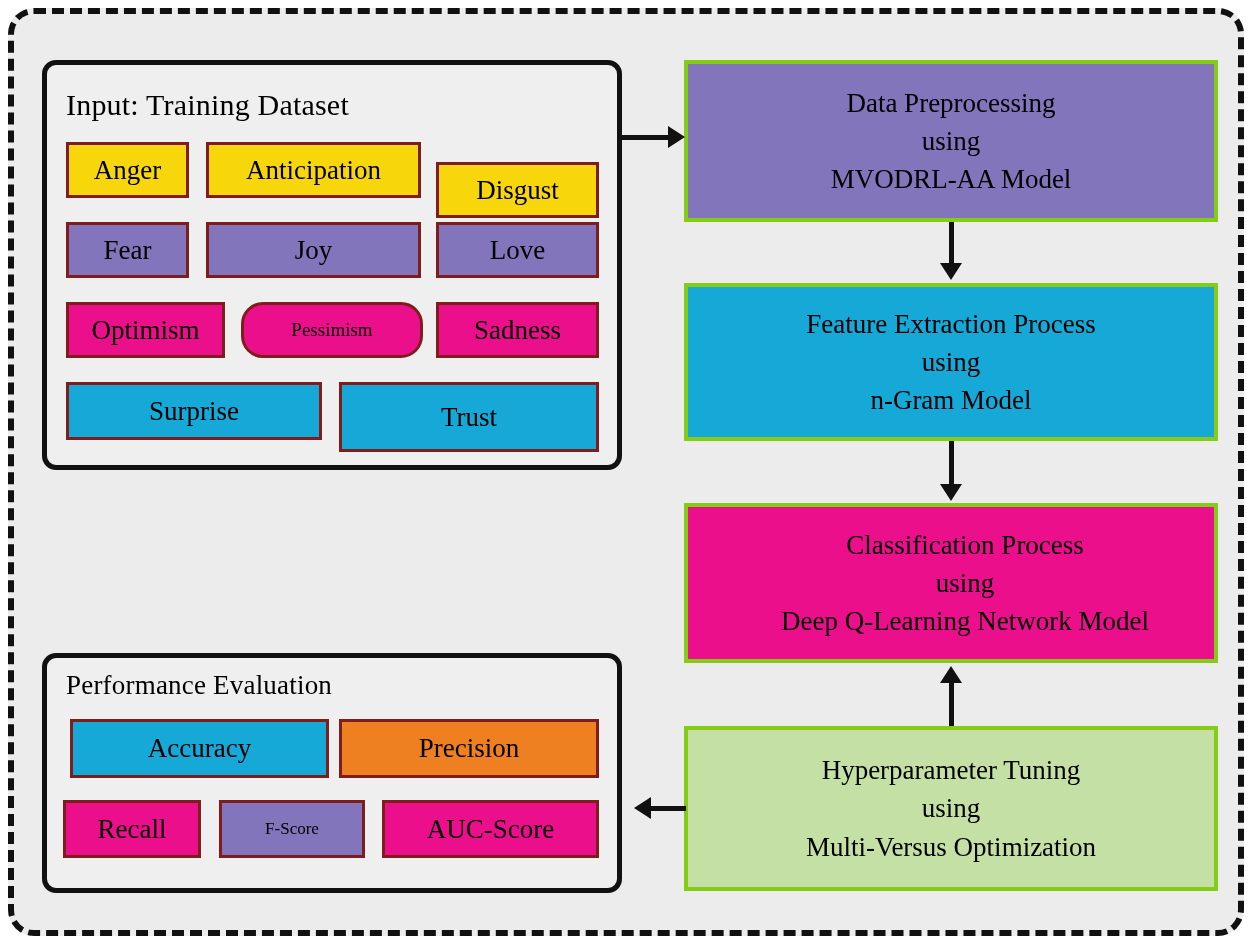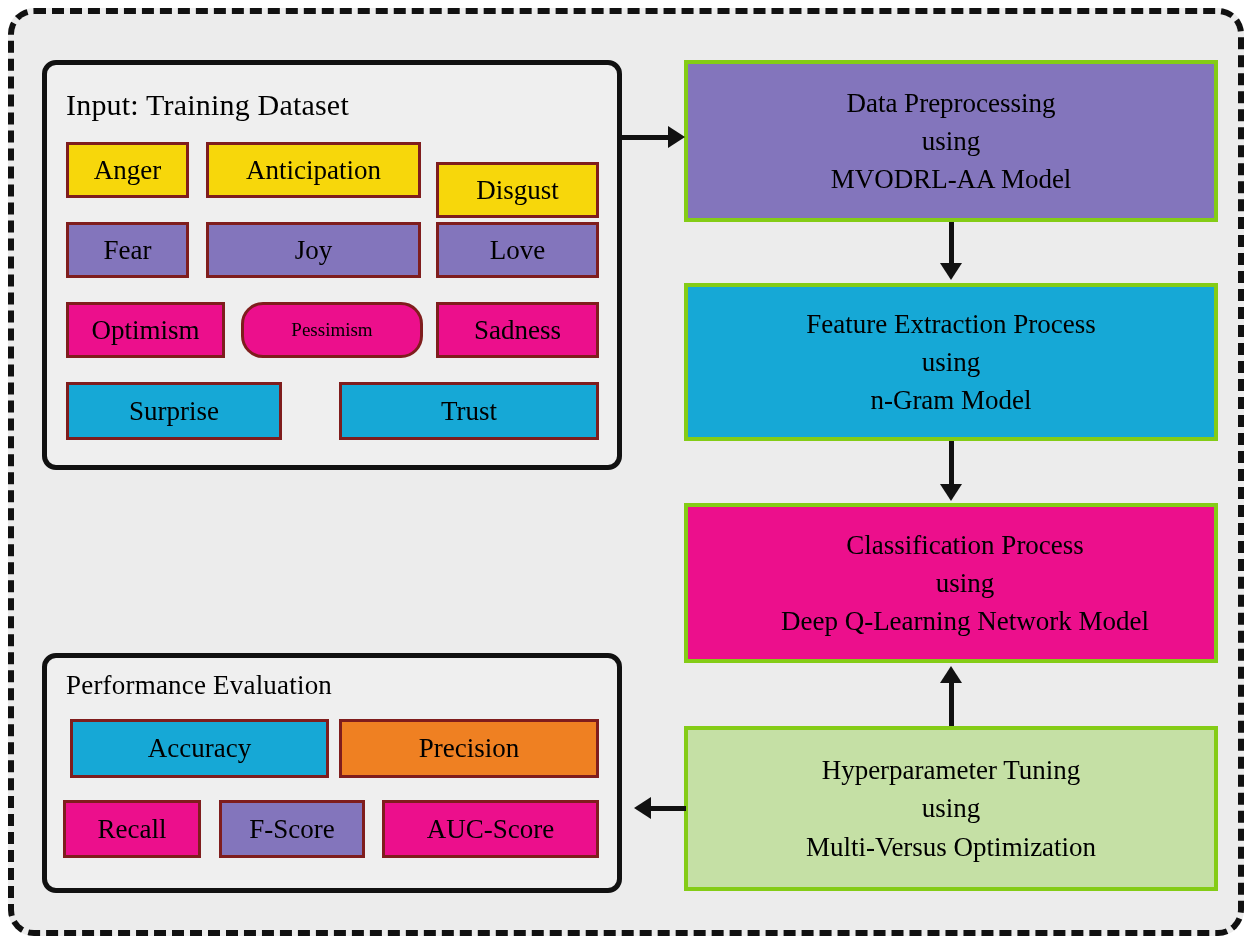--- a/index.html
+++ b/index.html
@@ -134,42 +134,42 @@
   <div class="chip" style="left:66px; top:302px; width:159px; height:56px; background:#EC0F8C; font-size:27px;">
     <span>Optimism</span>
   </div>
   <div class="chip" style="left:241px; top:302px; width:182px; height:56px; background:#EC0F8C; font-size:19px;border-radius:22px;">
     <span>Pessimism</span>
   </div>
   <div class="chip" style="left:436px; top:302px; width:163px; height:56px; background:#EC0F8C; font-size:27px;">
     <span>Sadness</span>
   </div>
 
-  <div class="chip" style="left:66px; top:382px; width:216px; height:58px; background:#16A8D6; font-size:27px;">
+  <div class="chip" style="left:66px; top:382px; width:256px; height:58px; background:#16A8D6; font-size:27px;">
     <span>Surprise</span>
   </div>
-  <div class="chip" style="left:339px; top:382px; width:260px; height:58px; background:#16A8D6; font-size:27px;">
+  <div class="chip" style="left:339px; top:382px; width:260px; height:70px; background:#16A8D6; font-size:27px;">
     <span>Trust</span>
   </div>
 
   <div class="panel" style="left:42px; top:653px; width:580px; height:240px;">
   </div>
   <div class="panel-title" style="left:66px; top:670px; font-size:27px;">Performance Evaluation</div>
 
   <div class="chip" style="left:70px; top:719px; width:259px; height:59px; background:#16A8D6; font-size:27px;">
     <span>Accuracy</span>
   </div>
   <div class="chip" style="left:339px; top:719px; width:260px; height:59px; background:#EF8022; font-size:27px;">
     <span>Precision</span>
   </div>
 
   <div class="chip" style="left:63px; top:800px; width:138px; height:58px; background:#EC0F8C; font-size:27px;">
     <span>Recall</span>
   </div>
-  <div class="chip" style="left:219px; top:800px; width:146px; height:58px; background:#8375BC; font-size:27px;">
+  <div class="chip" style="left:219px; top:800px; width:146px; height:58px; background:#8375BC; font-size:17px;">
     <span>F-Score</span>
   </div>
   <div class="chip" style="left:382px; top:800px; width:217px; height:58px; background:#EC0F8C; font-size:27px;">
     <span>AUC-Score</span>
   </div>
 
   <div class="process" style="left:684px; top:60px; width:534px; height:162px; background:#8375BC; font-size:27px;">
     <span class="ln">Data Preprocessing</span>
     <span class="ln">using</span>
     <span class="ln">MVODRL-AA Model</span>

